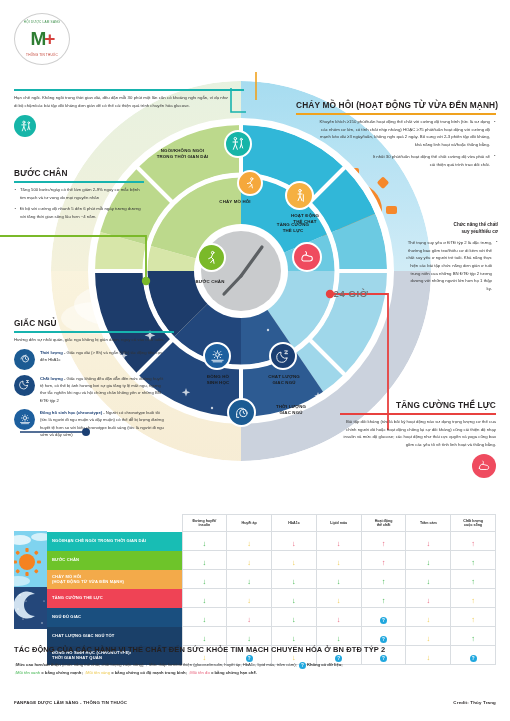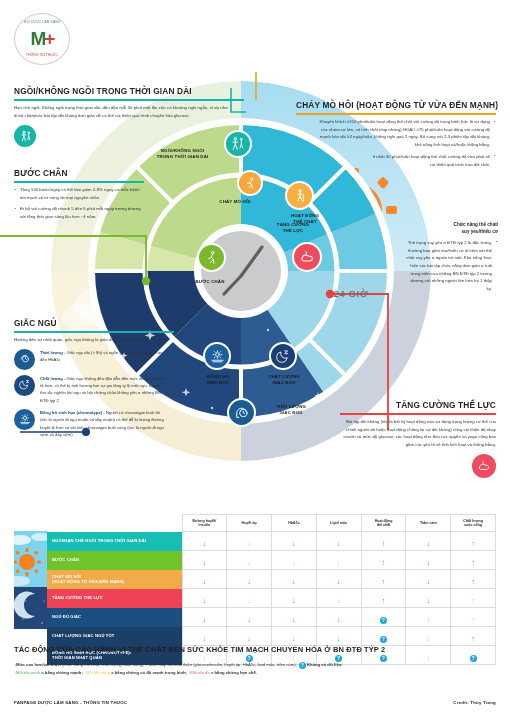--- a/index.html
+++ b/index.html
@@ -226,21 +226,20 @@
     <div class="logo-ring">
       <div class="logo-arc-top">HỘI DƯỢC LÂM SÀNG</div>
       <div class="logo-mark">
         <span>M</span><span class="cross">+</span>
       </div>
       <div class="logo-arc-bot">THÔNG TIN THUỐC</div>
     </div>
   </div>
 
   <div class="sec" style="left:14px; top:86px; width:230px;">
-    <h3>NGỒI/KHÔNG NGỒI TRONG THỜI GIAN DÀI</h3>
     <div class="rule teal"></div>
     <div class="body-txt j" style="width:214px;">Hạn chế ngồi. Không ngồi trong thời gian dài, đều đặn mỗi 30 phút một lần cần có khoảng nghỉ ngắn, ví dụ như đi bộ chậm/các bài tập đối kháng đơn giản để có thể cải thiện quá trình chuyển hóa glucose.</div>
     <div style="margin-top:6px;">
       <div class="circ" style="width:22px;height:22px;background:#16b5a8;">
         <svg width="13" height="13" viewBox="0 0 24 24" fill="none" stroke="#fff" stroke-width="1.6" stroke-linecap="round">
           <circle cx="9" cy="4" r="2"></circle>
             <path d="M9 6v6l-3 8M9 12l3 8"></path>
             <path d="M5 9h8"></path>
           <circle cx="18" cy="5" r="1.6"></circle>
             <path d="M18 7v5l-2 6M18 12l2 6"></path>

